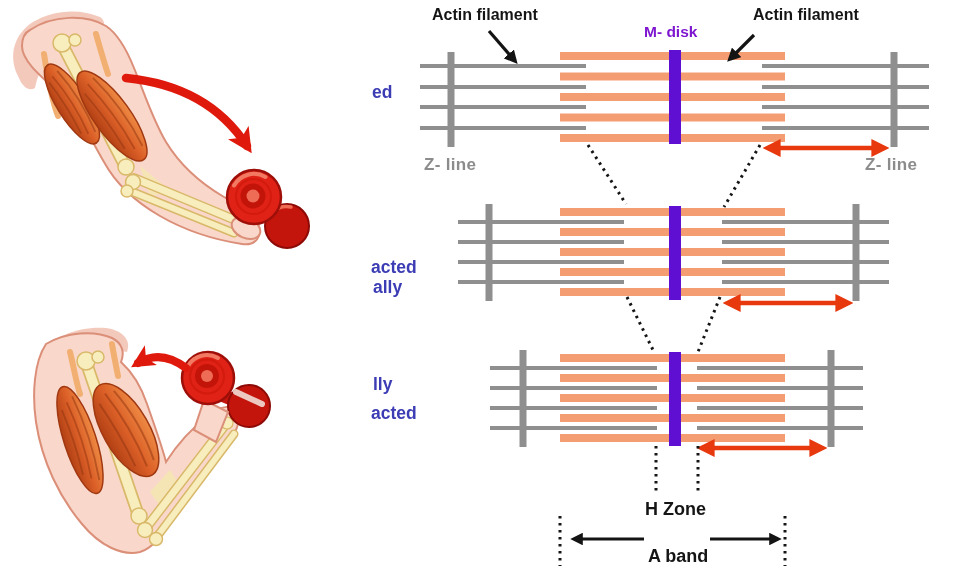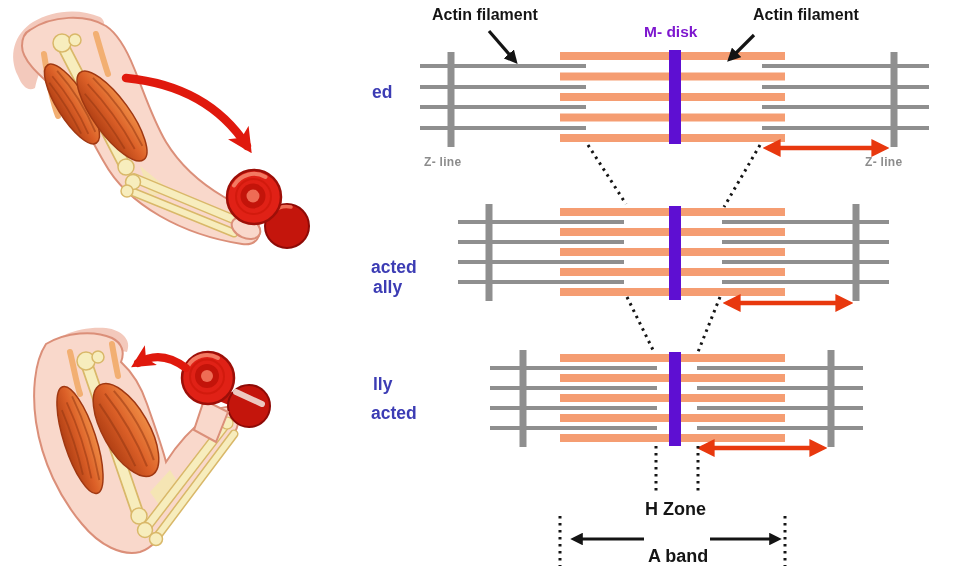--- a/index.html
+++ b/index.html
@@ -4,21 +4,21 @@
 <style>
   html,body{margin:0;padding:0;background:#ffffff;}
   #stage{
     position:relative;width:957px;height:578px;background:#ffffff;overflow:hidden;
     font-family:Liberation Sans, sans-serif;
   }
   #artwork{position:absolute;left:0;top:0;}
   .lbl{position:absolute;font-weight:bold;white-space:nowrap;line-height:1;}
   .lbl-black{color:#151515;font-size:16px;}
   .lbl-purple{color:#7E17CF;font-size:15.5px;text-align:center;}
-  .lbl-gray{color:#8C8C8C;font-size:12px;letter-spacing:.3px;}
+  .lbl-gray{color:#8C8C8C;font-size:17px;letter-spacing:.3px;}
   .lbl-blue{color:#3C3CB4;font-size:17.5px;text-align:center;}
   .lbl-band{color:#151515;font-size:18px;}
 </style>
 </head>
 <body>
 
 <div id="stage">
 
 <svg id="artwork" width="957" height="578" viewBox="0 0 957 578">
   <defs>

